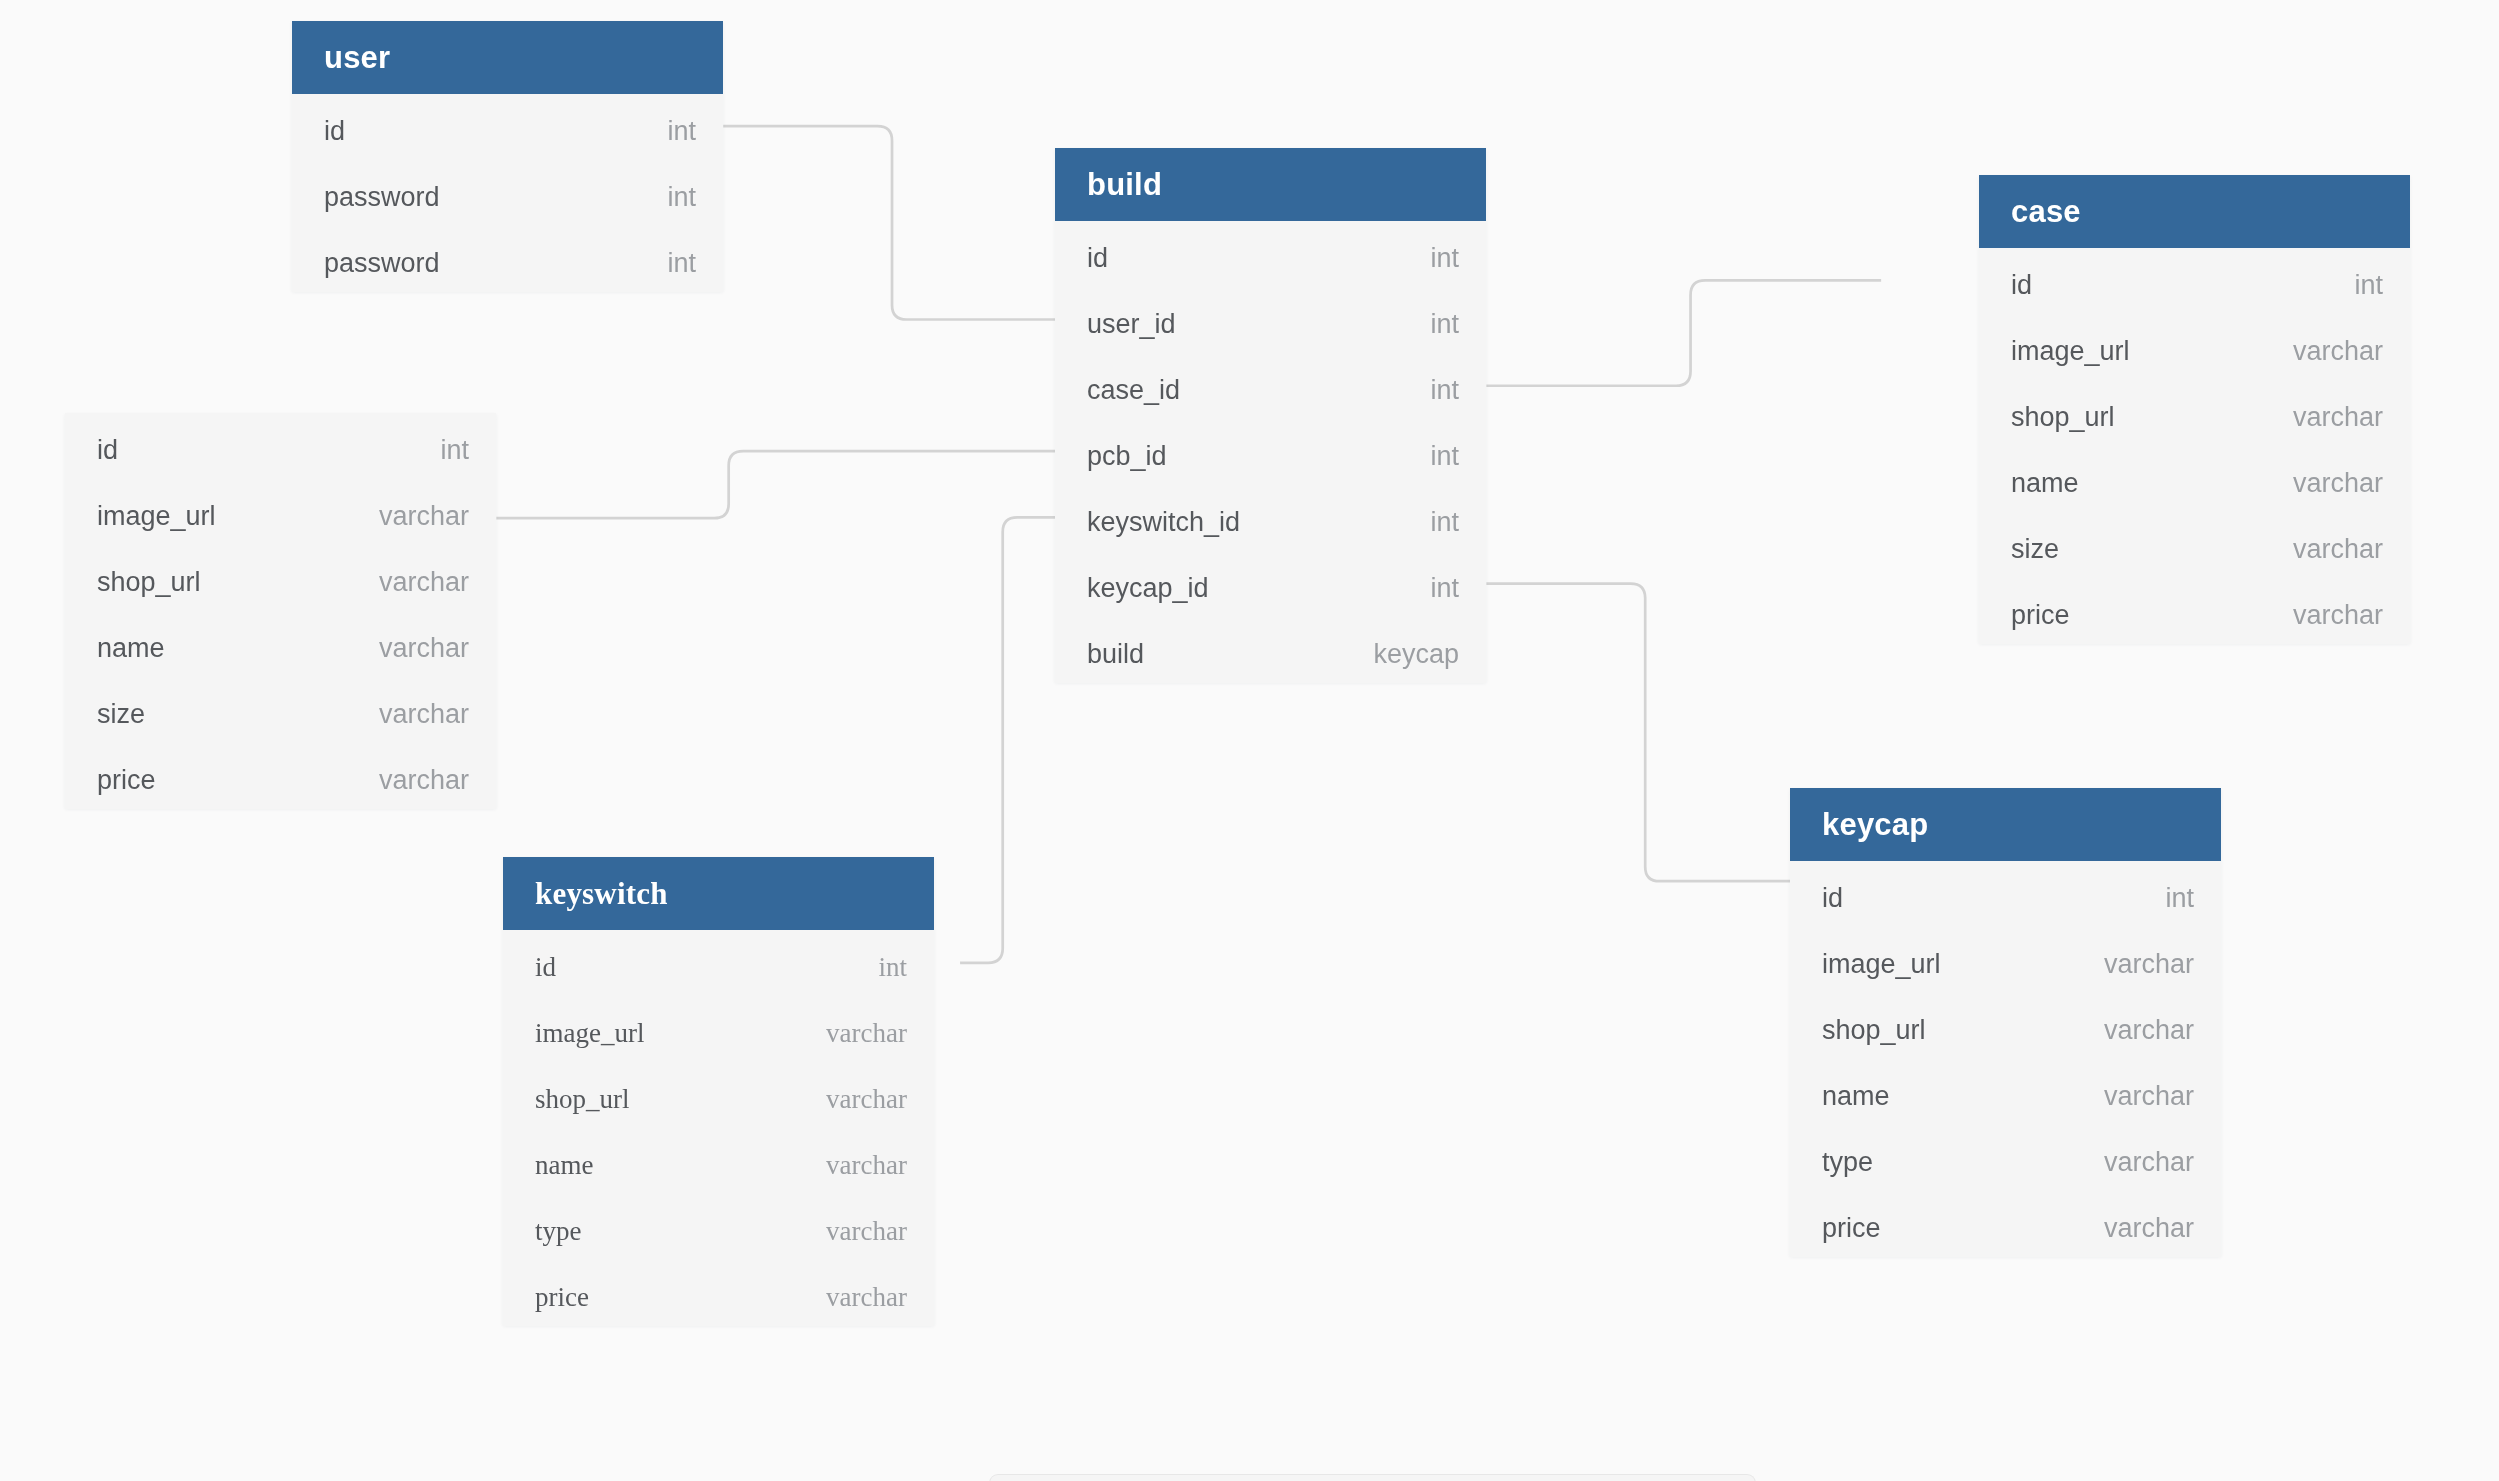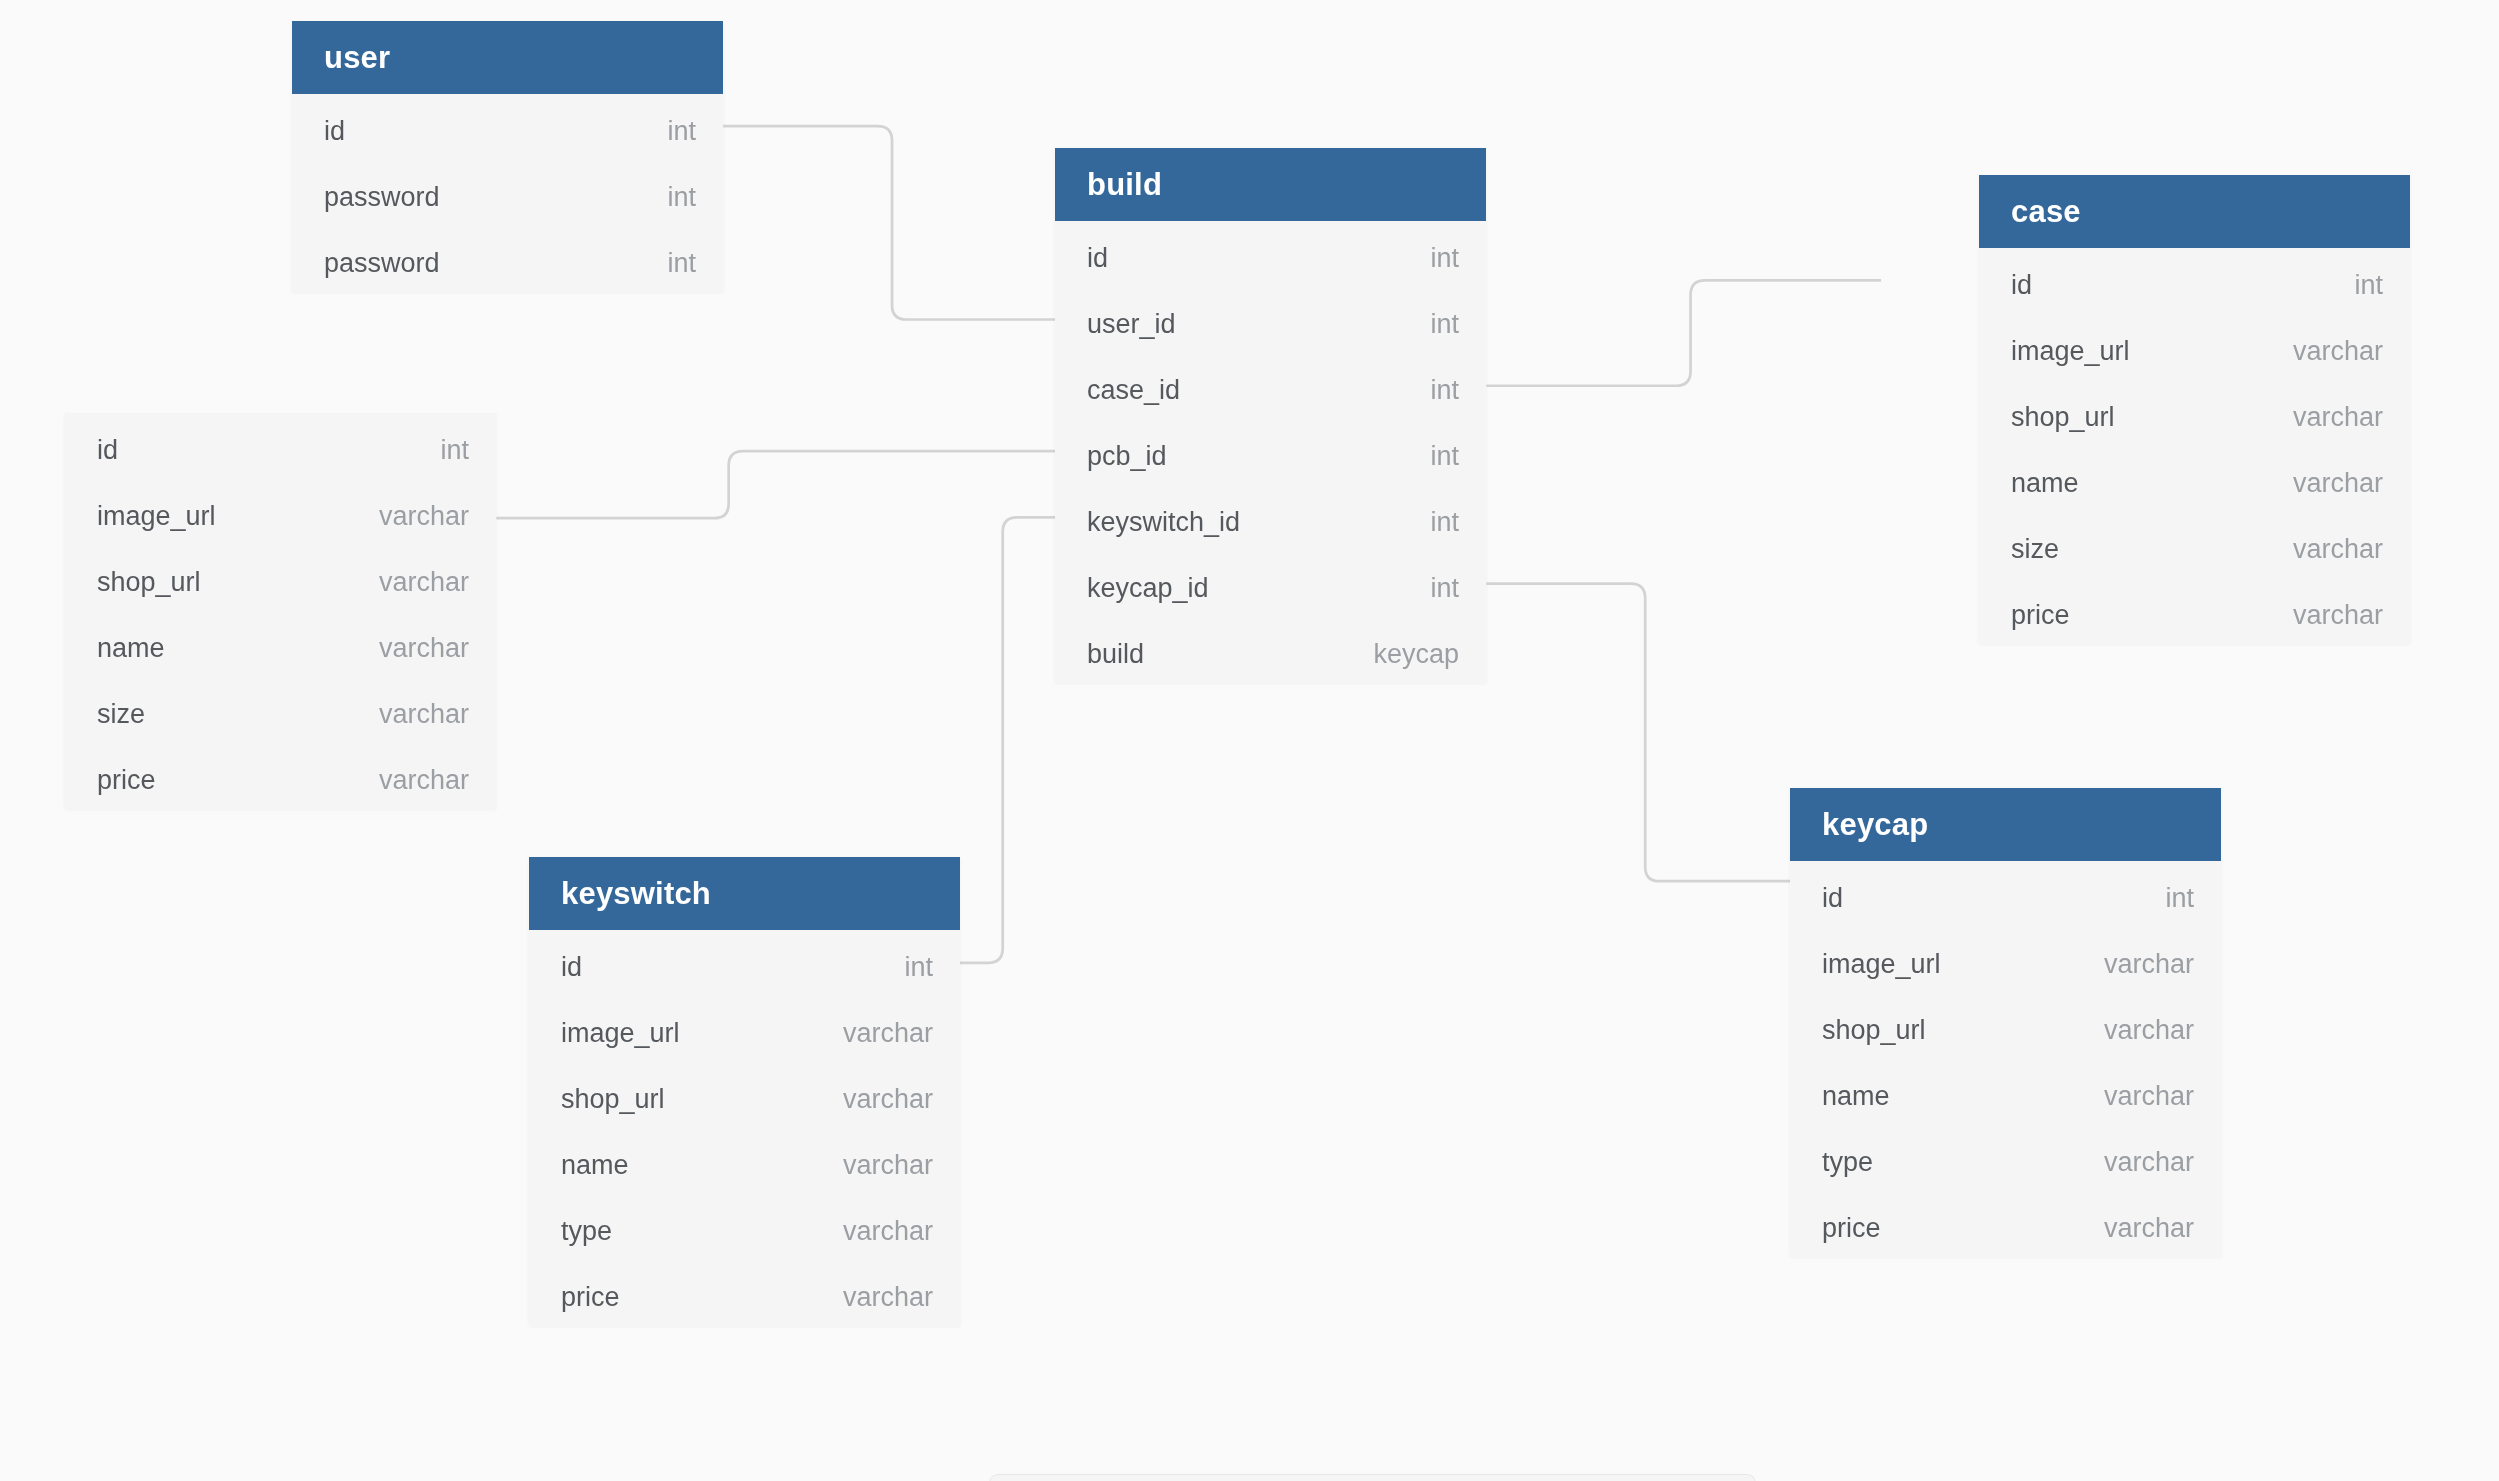--- a/index.html
+++ b/index.html
@@ -68,21 +68,21 @@
   }
   .field-type {
     color: var(--typecol, #9b9ea2);
     font-size: 27px;
   }
   
   #tbl-user      { left: 292px;  top: 21px;  }
   #tbl-build     { left: 1055px; top: 148px; }
   #tbl-case      { left: 1979px; top: 175px; }
   #tbl-pcb       { left: 65px;   top: 413px; }
-  #tbl-keyswitch { left: 529px;  top: 857px; }
+  #tbl-keyswitch { left: 503px;  top: 857px; font-family: Liberation Serif, serif; }
   #tbl-keycap    { left: 1790px; top: 776px; margin-top: 12px; }
 
   .partial-card {
     position: absolute;
     left: 989px;
     top: 1474px;
     width: 765px;
     height: 27px;
     background: var(--body, #f5f5f5);
     border: 1.8px solid #e7e7e7;

